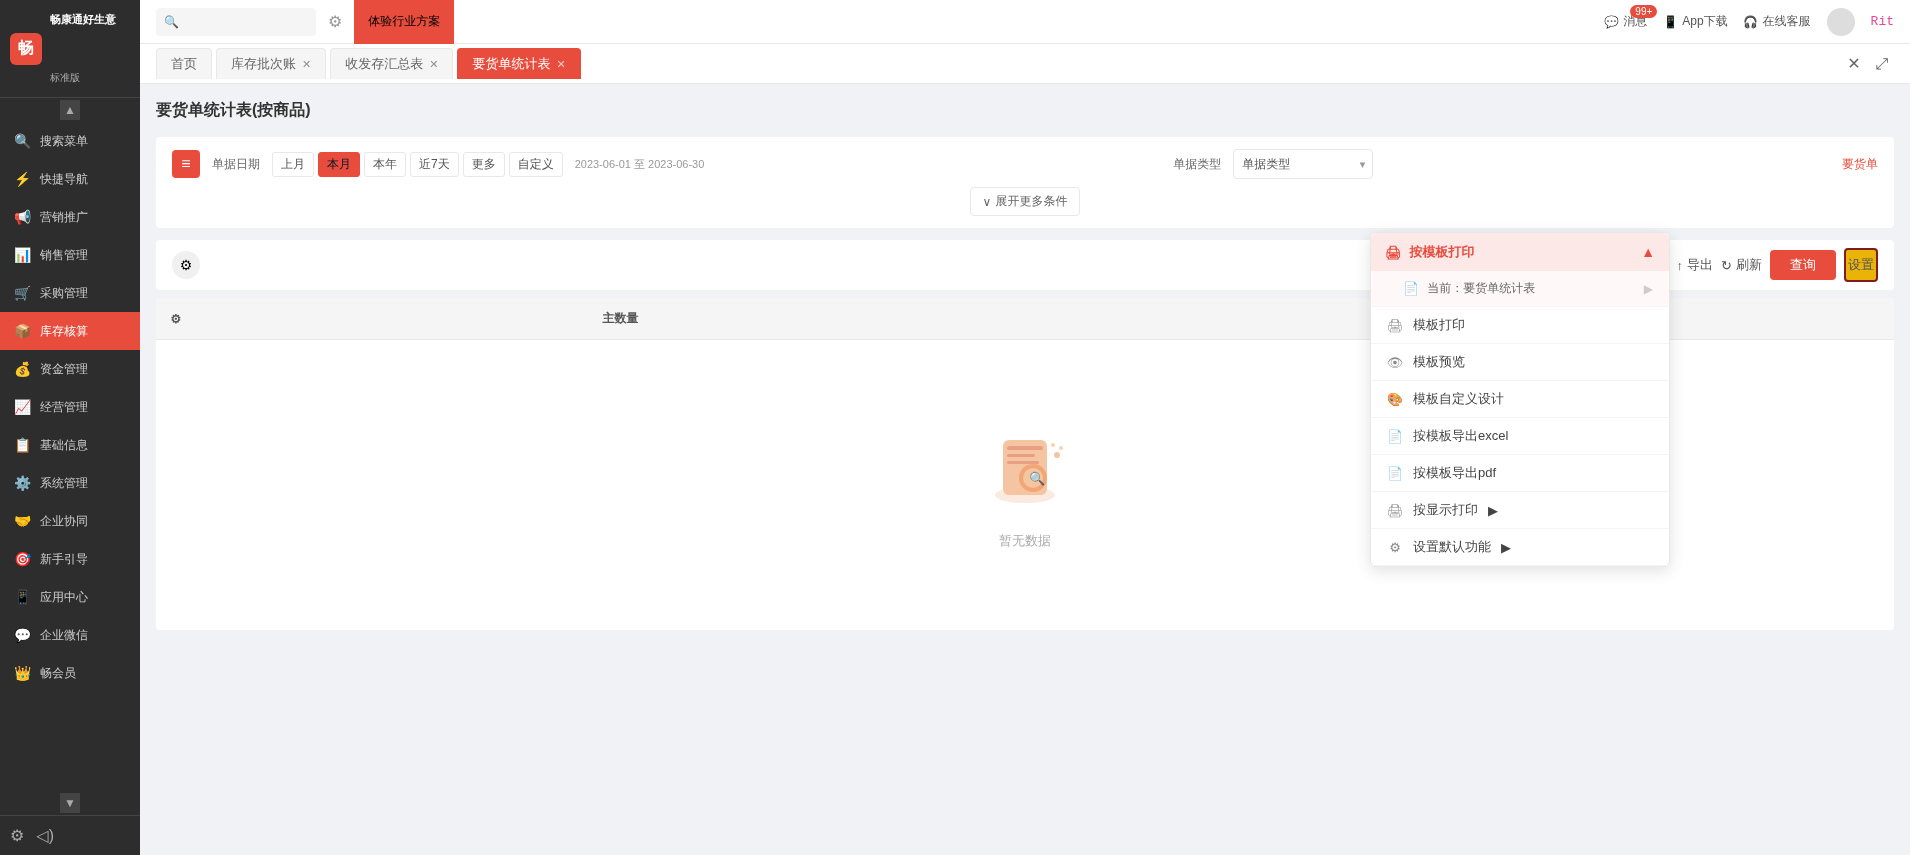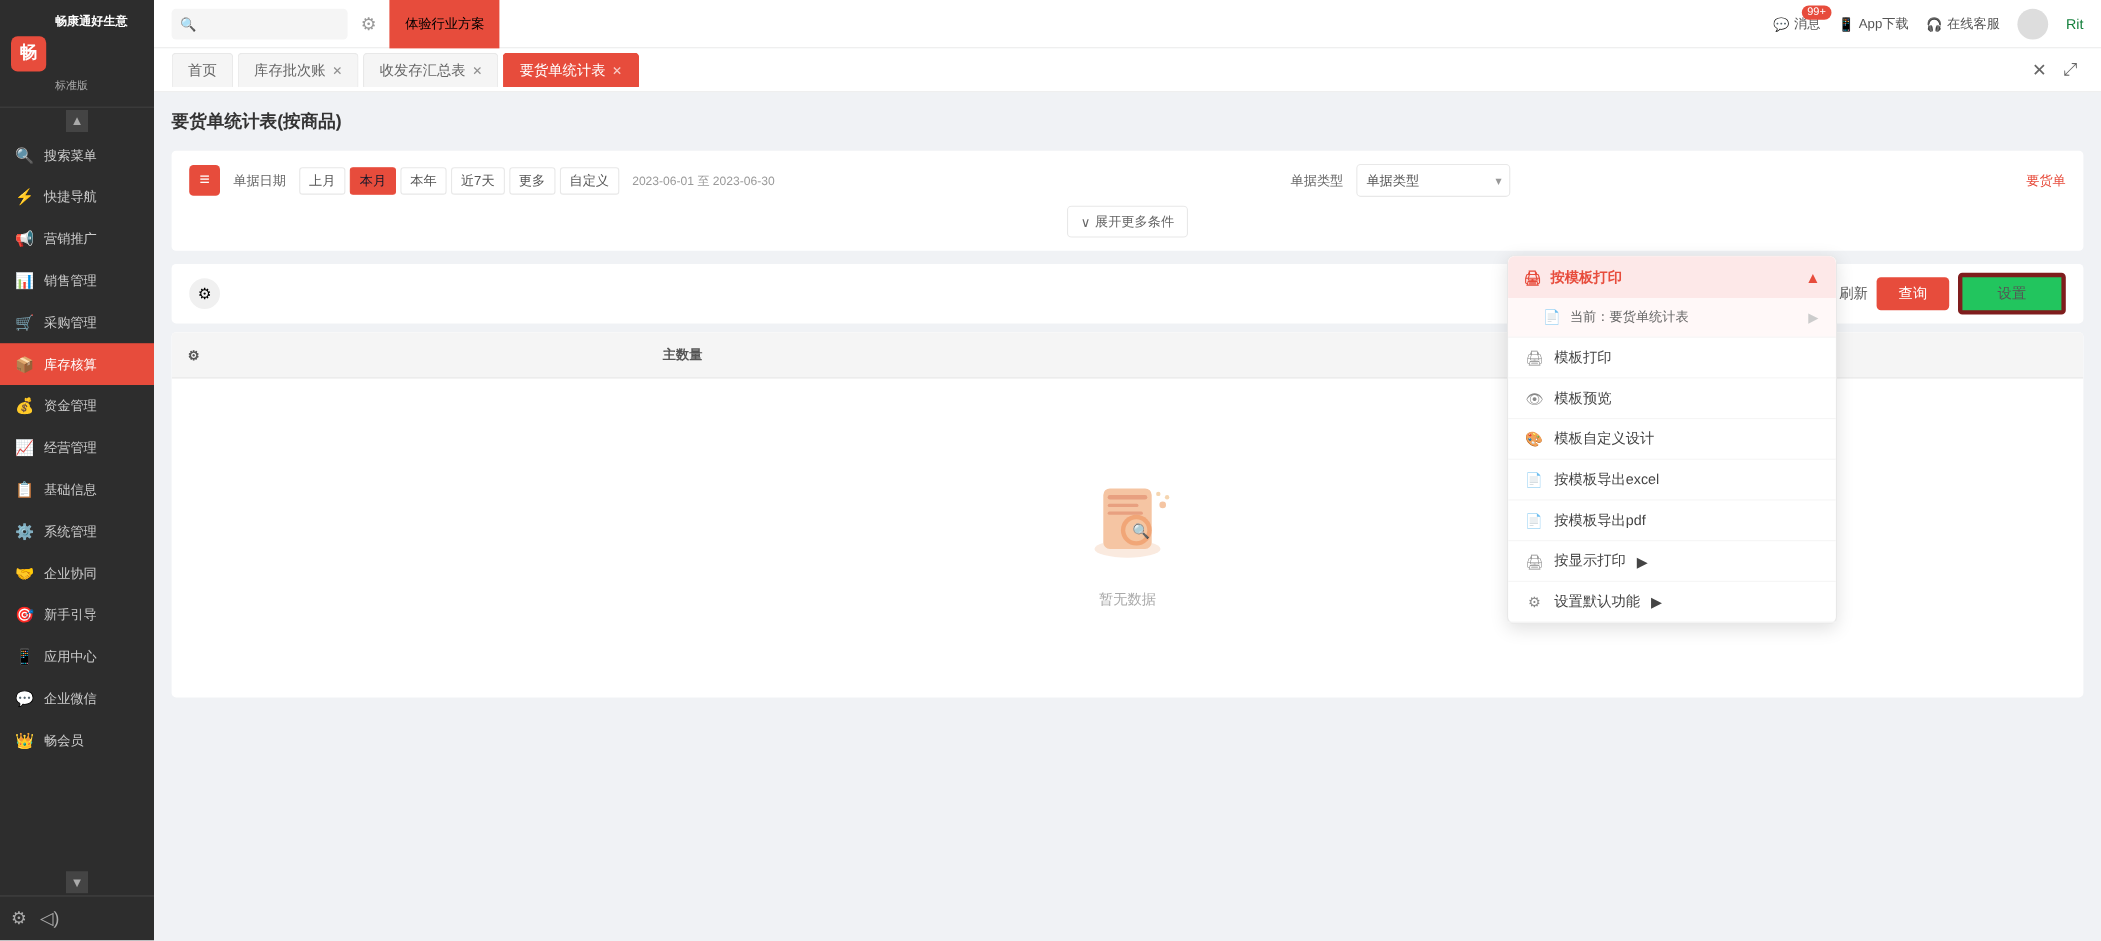--- a/index.html
+++ b/index.html
@@ -197,21 +197,21 @@
       </div>
       <div class="badge-item">
         <span>📱</span>
         <span>App下载</span>
       </div>
       <div class="badge-item">
         <span>🎧</span>
         <span>在线客服</span>
       </div>
       <div class="topbar-avatar"></div>
-      <span style="color:#15803d;font-size:13px;">Rit</span>
+      <span style="color:#ec4899;font-size:13px;font-family:Liberation Mono, monospace;">Rit</span>
     </div>
   </div>
 
   <div class="tabs-bar">
     <div class="tab">
       <span>首页</span>
     </div>
     <div class="tab">
       <span>库存批次账</span>
       <span class="tab-close">✕</span>
@@ -284,21 +284,21 @@
         <span style="color:#bbb;font-size:14px;cursor:pointer;">···</span>
         <div style="display:flex;align-items:center;gap:4px;cursor:pointer;color:#555;font-size:13px;">
           <span>↑</span>
           <span>导出</span>
         </div>
         <div style="display:flex;align-items:center;gap:4px;cursor:pointer;color:#555;font-size:13px;">
           <span>↻</span>
           <span>刷新</span>
         </div>
         <button style="padding:6px 20px;background:#e74c3c;color:white;border:none;border-radius:4px;cursor:pointer;font-size:13px;">查询</button>
-        <button style="padding:6px 32px;background:#22c55e;color:#555;border:4px solid #7f1d1d;border-radius:4px;cursor:pointer;font-size:13px;">设置</button>
+        <button style="padding:6px 2px;background:#eab308;color:#555;border:2px solid #7f1d1d;border-radius:4px;cursor:pointer;font-size:13px;">设置</button>
       </div>
     </div>
 
     <div class="table-area">
       <div class="table-header">
         <div class="th settings">
           <span>⚙</span>
         </div>
         <div class="th">主数量</div>
         <div class="th">零售金额</div>

